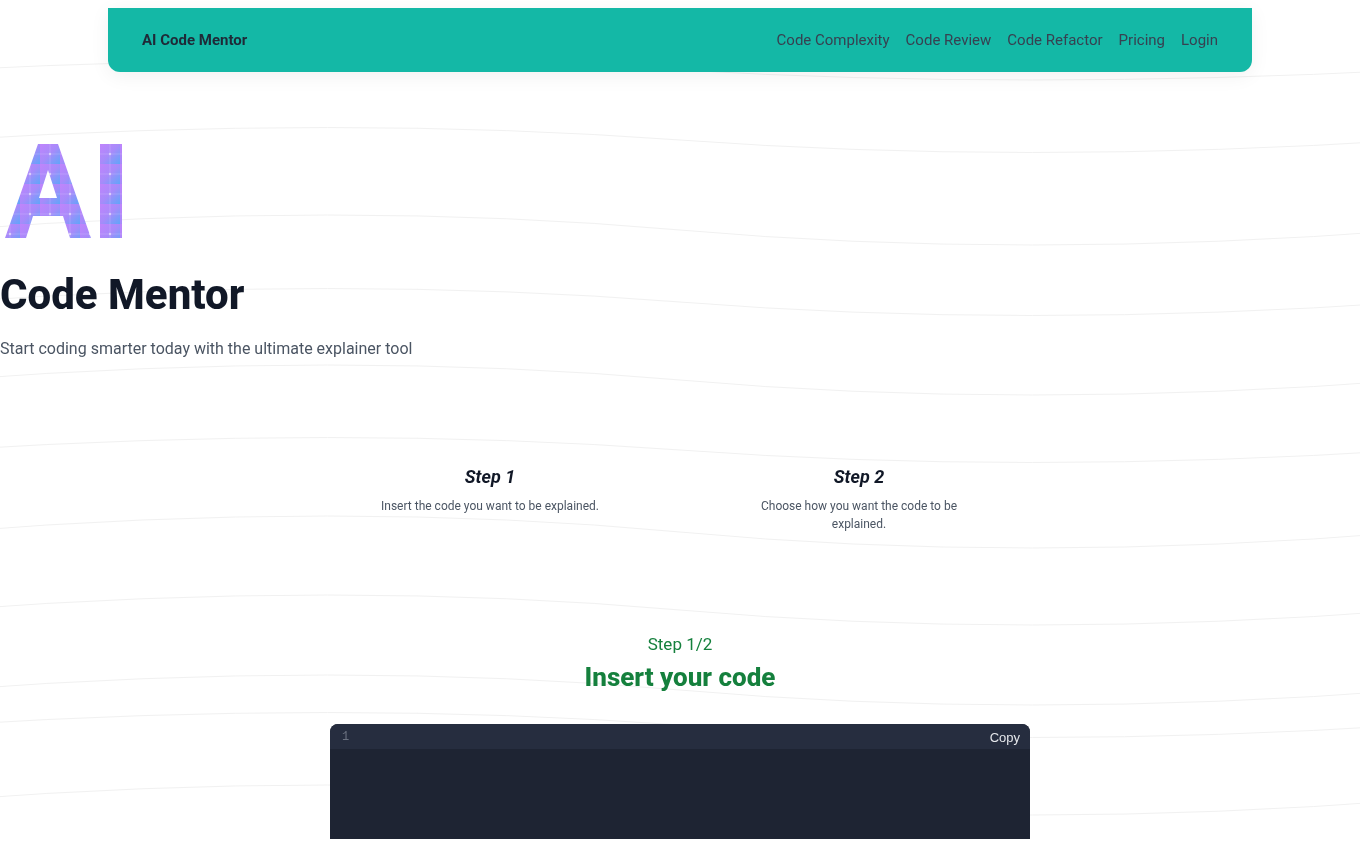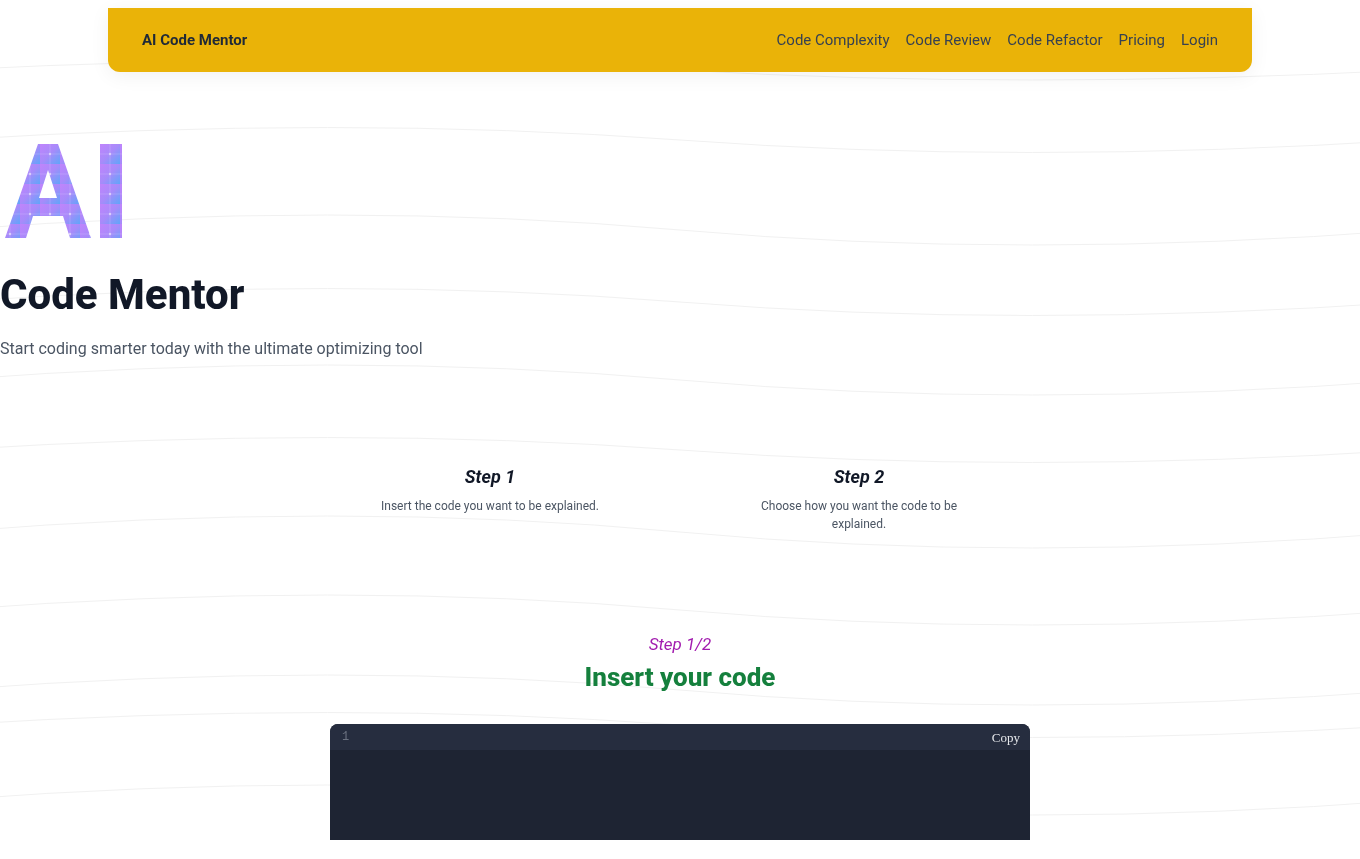--- a/index.html
+++ b/index.html
@@ -29,21 +29,21 @@
       pointer-events: none;
       overflow: hidden;
     }
 
     
     .navbar {
       position: relative;
       z-index: 10;
       margin: 0 108px;
       margin-top: 8px;
-      background: #eab308;
+      background: #14b8a6;
       border-radius: 0 0 12px 12px;
       box-shadow: 0 4px 20px rgba(0,0,0,0.06);
       display: flex;
       align-items: center;
       justify-content: space-between;
       padding: 0 34px;
       height: 64px;
     }
 
     .brand {
@@ -130,23 +130,22 @@
     
     .code-section {
       position: relative;
       z-index: 5;
       text-align: center;
       margin-top: 100px;
     }
 
     .step-indicator {
       font-size: 17px;
-      color: #a21caf;
+      color: #15803d;
       margin-bottom: 8px;
-      font-style: italic;
     }
 
     .code-title {
       font-size: 26px;
       font-weight: 800;
       color: #15803d;
       margin-bottom: 32px;
     }
 
     .code-editor {
@@ -174,21 +173,21 @@
       color: #6b7280;
       padding-left: 2px;
     }
 
     .copy-btn {
       font-size: 13px;
       color: #e5e7eb;
       cursor: pointer;
       background: none;
       border: none;
-      font-family: Liberation Serif, serif;
+      font-family: Liberation Sans, sans-serif;
     }
 
     .code-body {
       min-height: 90px;
     }
   </style>
 </head>
 <body>
 
 <div class="waves">
@@ -234,21 +233,21 @@
         </pattern>
       </defs>
 
       <path d="M 5 94 L 38 0 L 58 0 L 91 94 L 70 94 L 63 72 L 33 72 L 26 94 Z M 39 54 L 57 54 L 48 26 Z" fill="url(#circuit)"></path>
 
       <rect x="100" y="0" width="22" height="94" fill="url(#circuit)"></rect>
     </svg>
   </div>
   <h1 class="hero-title">Code Mentor</h1>
   <p class="hero-sub">
-    <span>Start coding smarter today with the ultimate optimizing tool</span><br>
+    <span>Start coding smarter today with the ultimate explainer tool</span><br>
   </p>
 </section>
 
 <section class="steps">
   <div class="step">
     <div class="step-title">Step 1</div>
     <div class="step-desc">Insert the code you want to be explained.</div>
   </div>
   <div class="step">
     <div class="step-title">Step 2</div>

